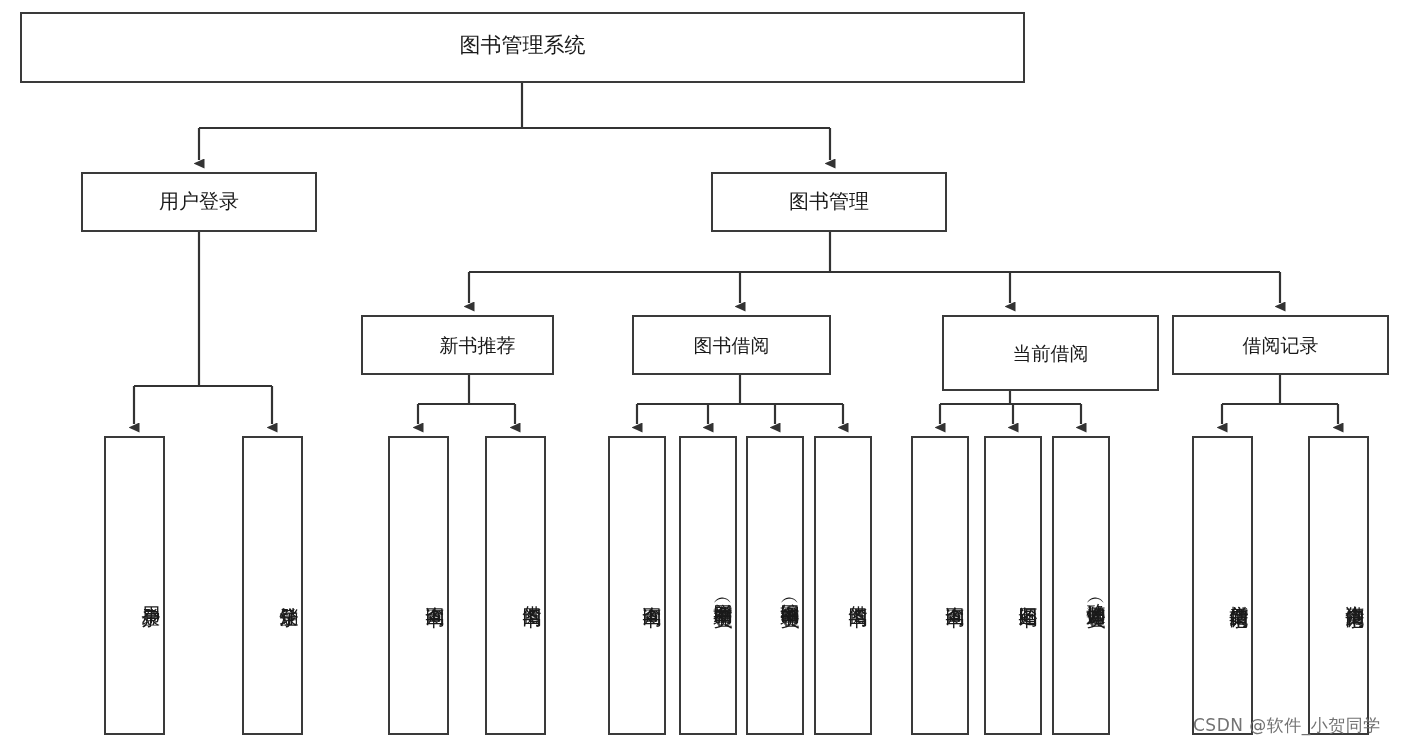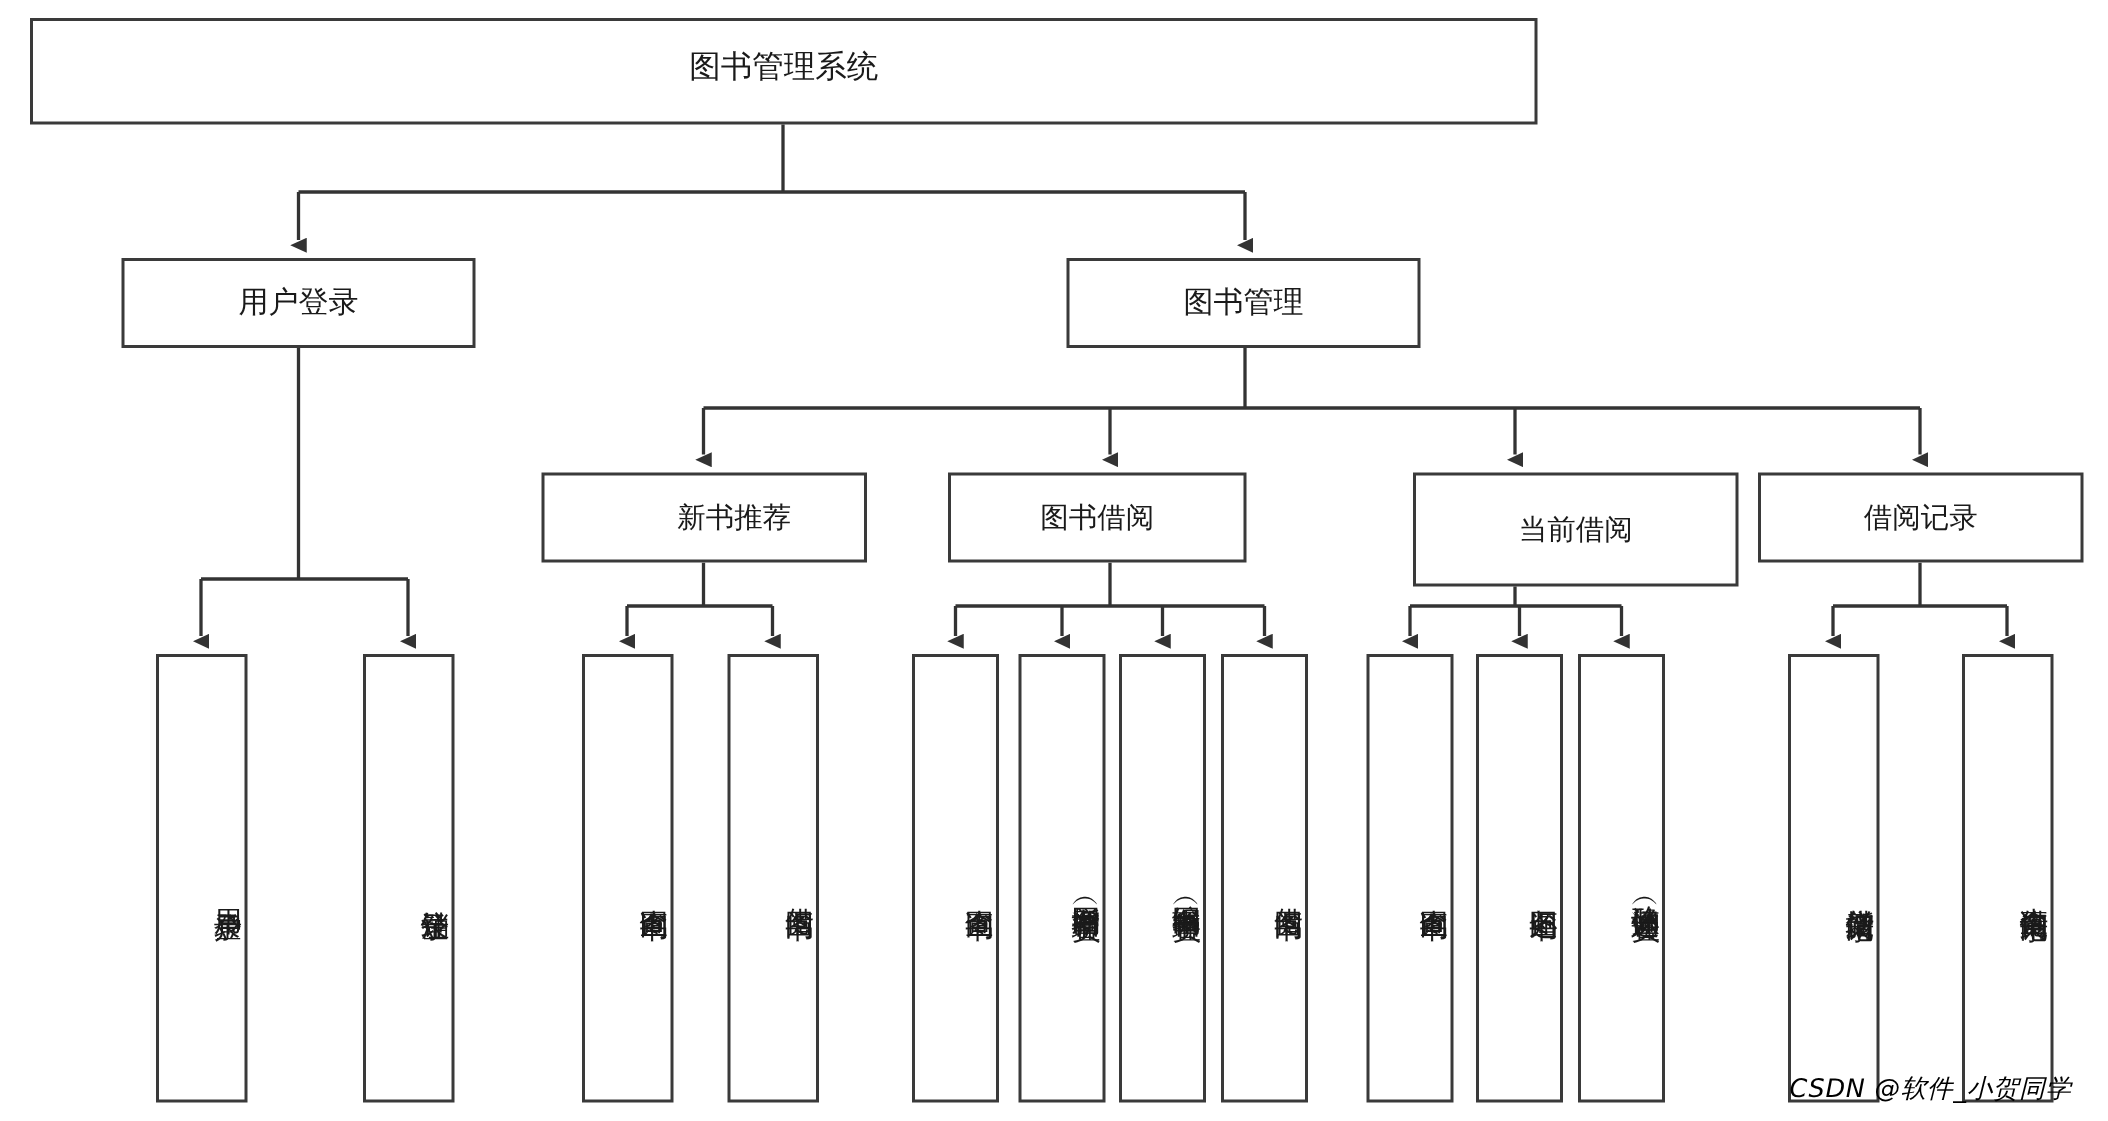--- a/index.html
+++ b/index.html
@@ -56,25 +56,24 @@
     padding-top: 14px;
     letter-spacing: 1px;
   }
   .node.leaf .vtext {
     writing-mode: vertical-rl;
     text-orientation: upright;
     white-space: nowrap;
   }
   .watermark {
     position: absolute;
-    color: #000000;
+    color: #737373;
     font-size: 17px;
     white-space: nowrap;
     letter-spacing: 0.5px;
-    font-style: italic;
   }
 </style>
 </head>
 <body>
 
 <div id="canvas">
 
   <svg class="wires" viewBox="0 0 1405 747" xmlns="http://www.w3.org/2000/svg">
     <defs>
       <marker id="arrow" markerWidth="10" markerHeight="11" refX="1.5" refY="5.5" orient="auto" markerUnits="userSpaceOnUse">
@@ -130,21 +129,21 @@
     <span>图书管理系统</span>
   </div>
 
   <div class="node lvl2" style="left:81px; top:172px; width:236px; height:60px;">
     <span>用户登录</span>
   </div>
   <div class="node lvl2" style="left:711px; top:172px; width:236px; height:60px;">
     <span>图书管理</span>
   </div>
 
-  <div class="node lvl3" style="left:361px; top:315px; width:217px; height:60px;padding-left:40px;">
+  <div class="node lvl3" style="left:361px; top:315px; width:193px; height:60px;padding-left:40px;">
     <span>新书推荐</span>
   </div>
   <div class="node lvl3" style="left:632px; top:315px; width:199px; height:60px;">
     <span>图书借阅</span>
   </div>
   <div class="node lvl3" style="left:942px; top:315px; width:217px; height:76px;">
     <span>当前借阅</span>
   </div>
   <div class="node lvl3" style="left:1172px; top:315px; width:217px; height:60px;text-align:center;">
     <span>借阅记录</span>

